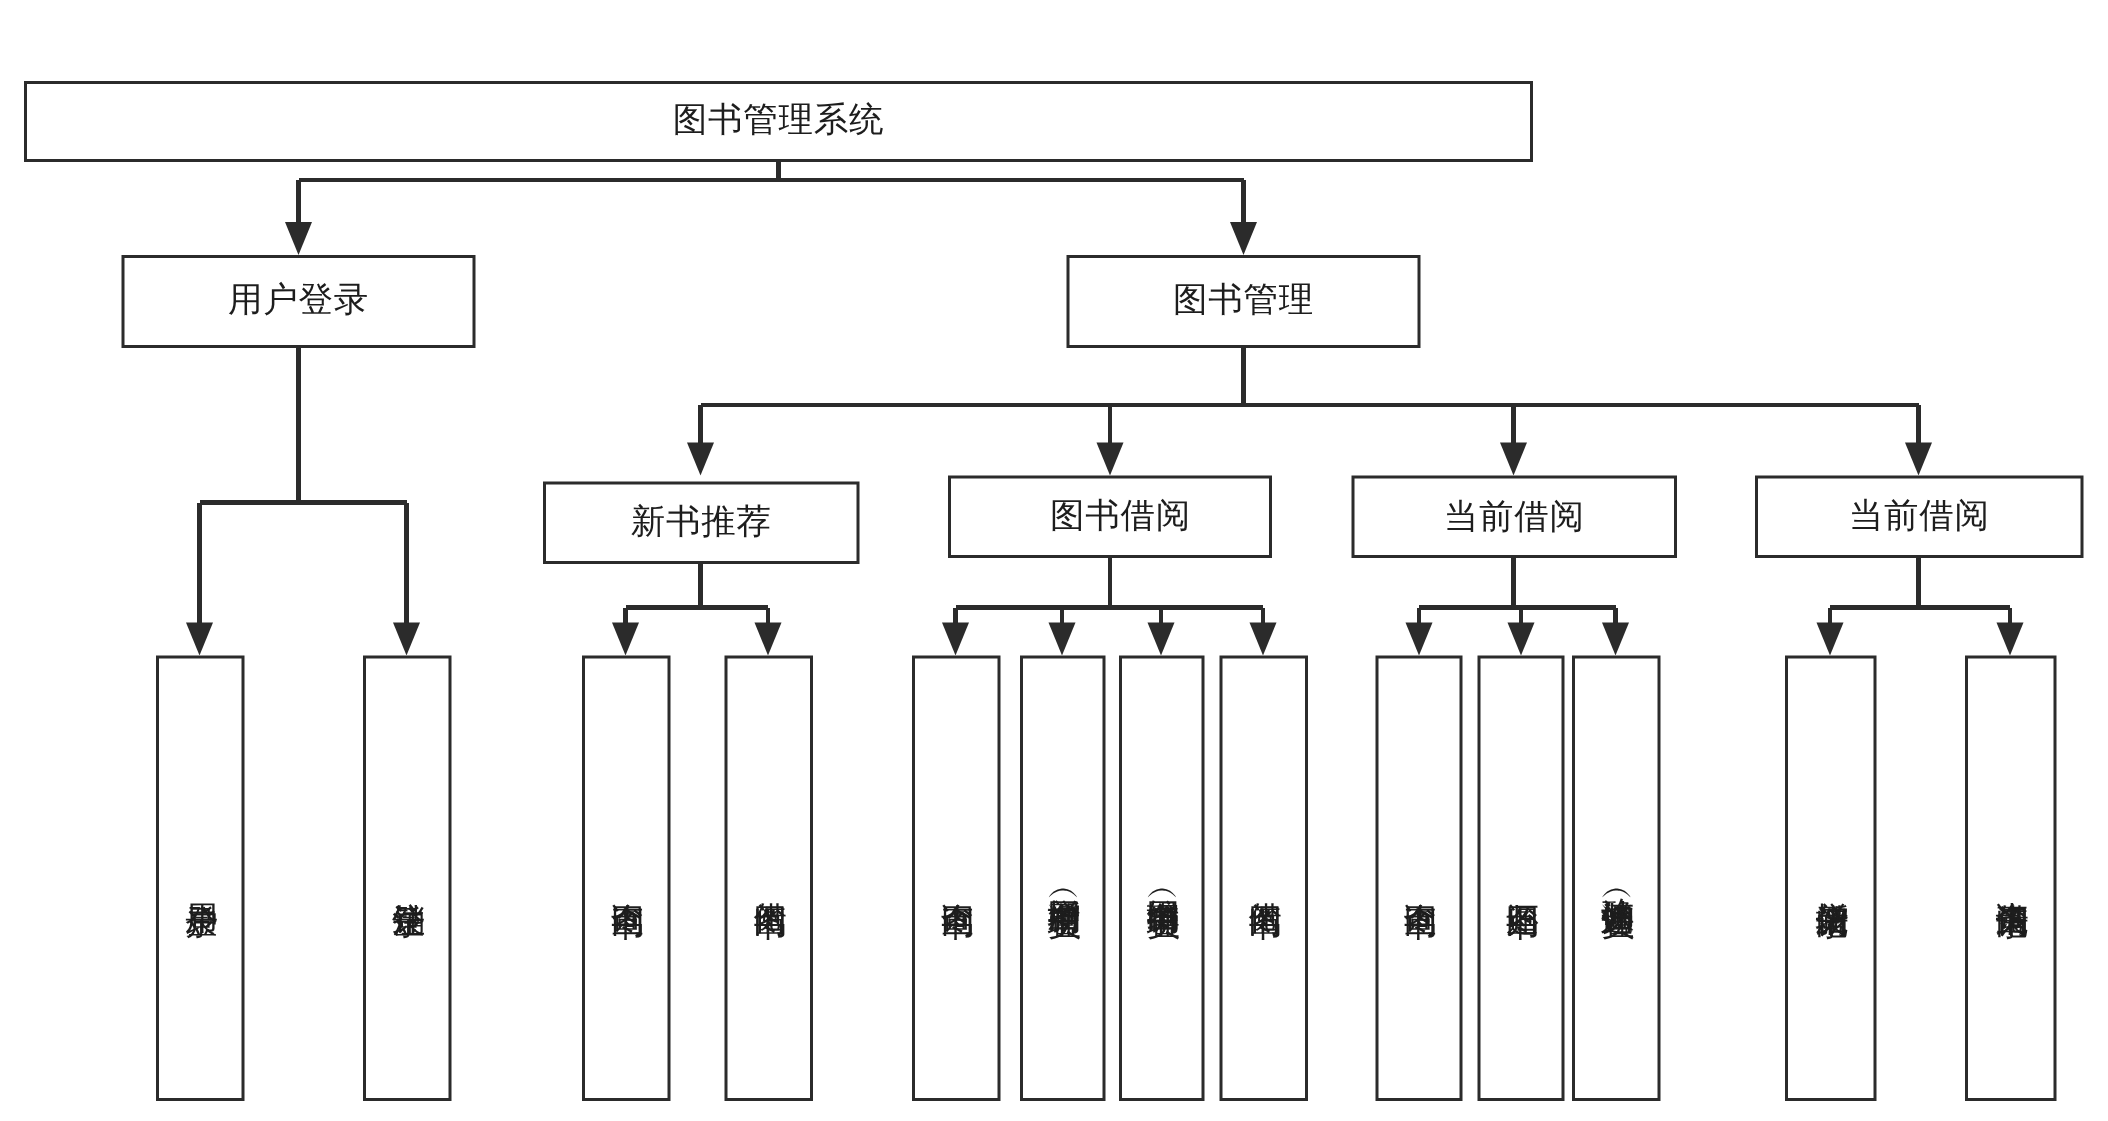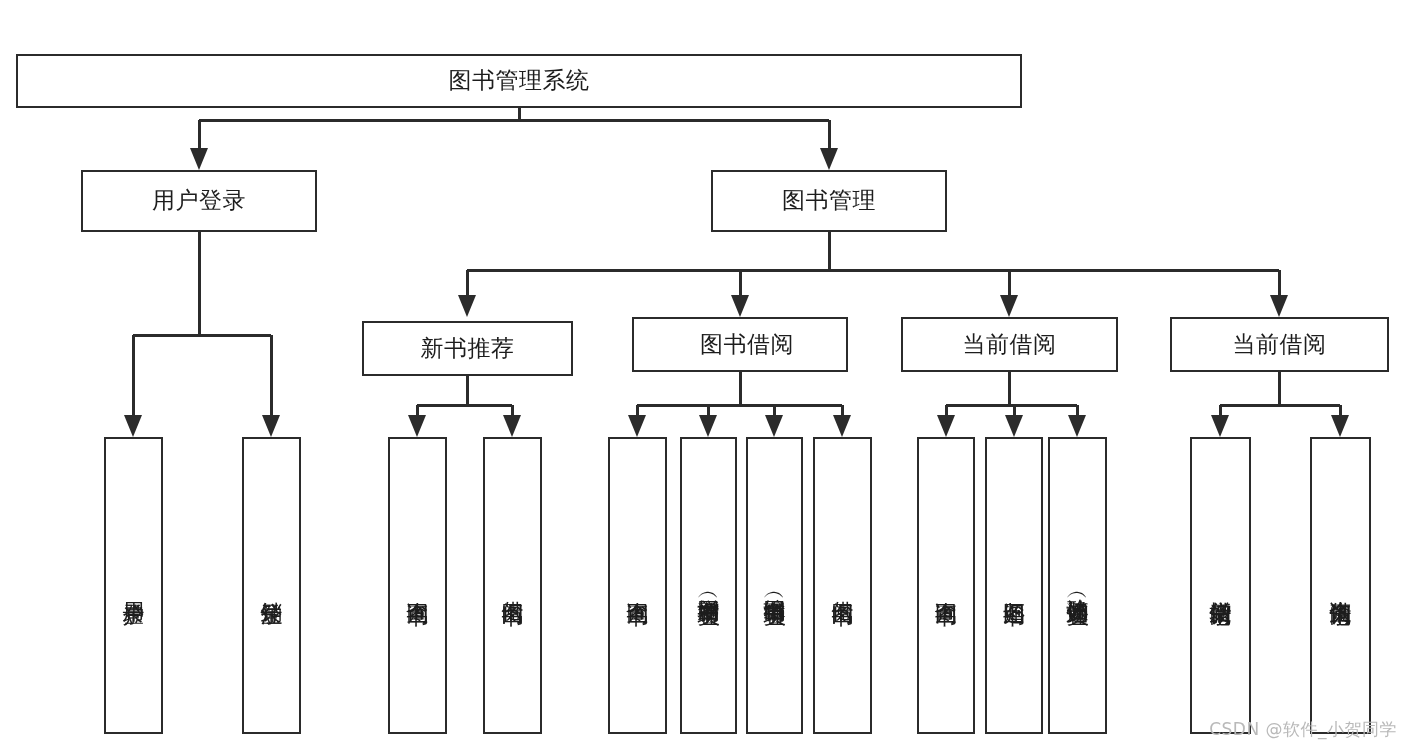--- a/index.html
+++ b/index.html
@@ -179,14 +179,13 @@
         <span class="node-label-v">确认归还（管理员）</span>
       </div>
       <div class="node-box" style="left: 1190px; top: 437px; width: 61px; height: 297px; border-color: rgb(43, 43, 43);">
         <span class="node-label-v">新增借阅记录</span>
       </div>
       <div class="node-box" style="left: 1310px; top: 437px; width: 61px; height: 297px; border-color: rgb(43, 43, 43);">
         <span class="node-label-v">查询借阅记录</span>
       </div>
     </div>
 
-  <div id="watermark">CSDN @软件_小贺同学</div>
 </div>
 
 </body></html>

